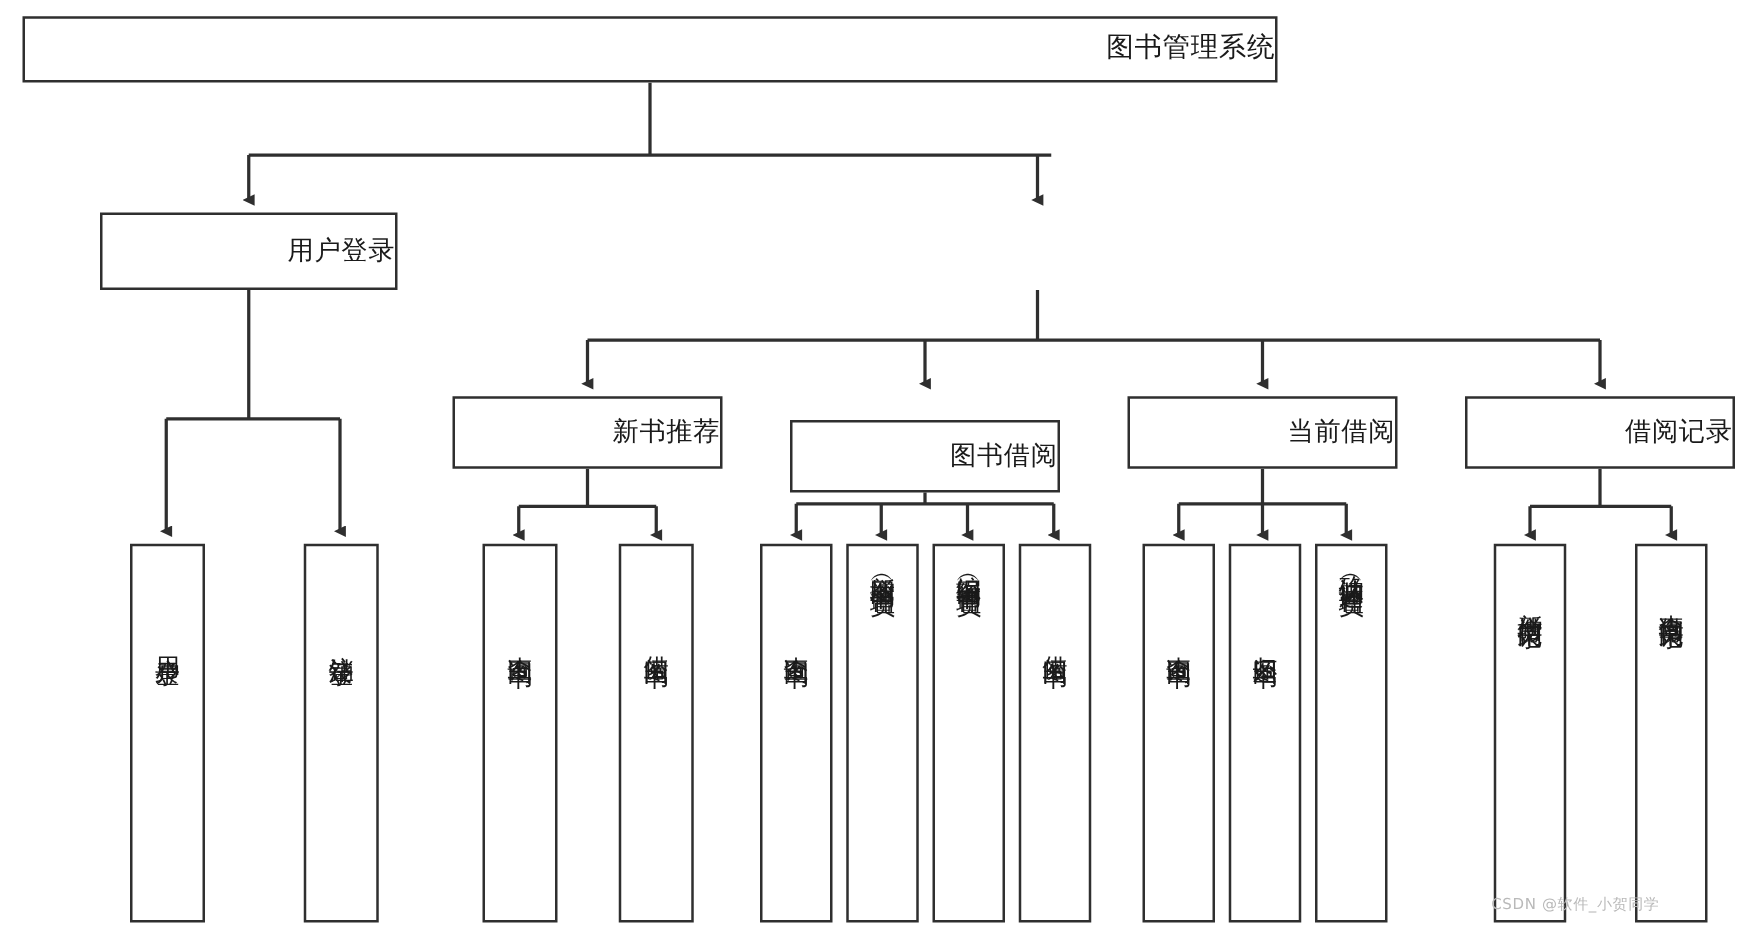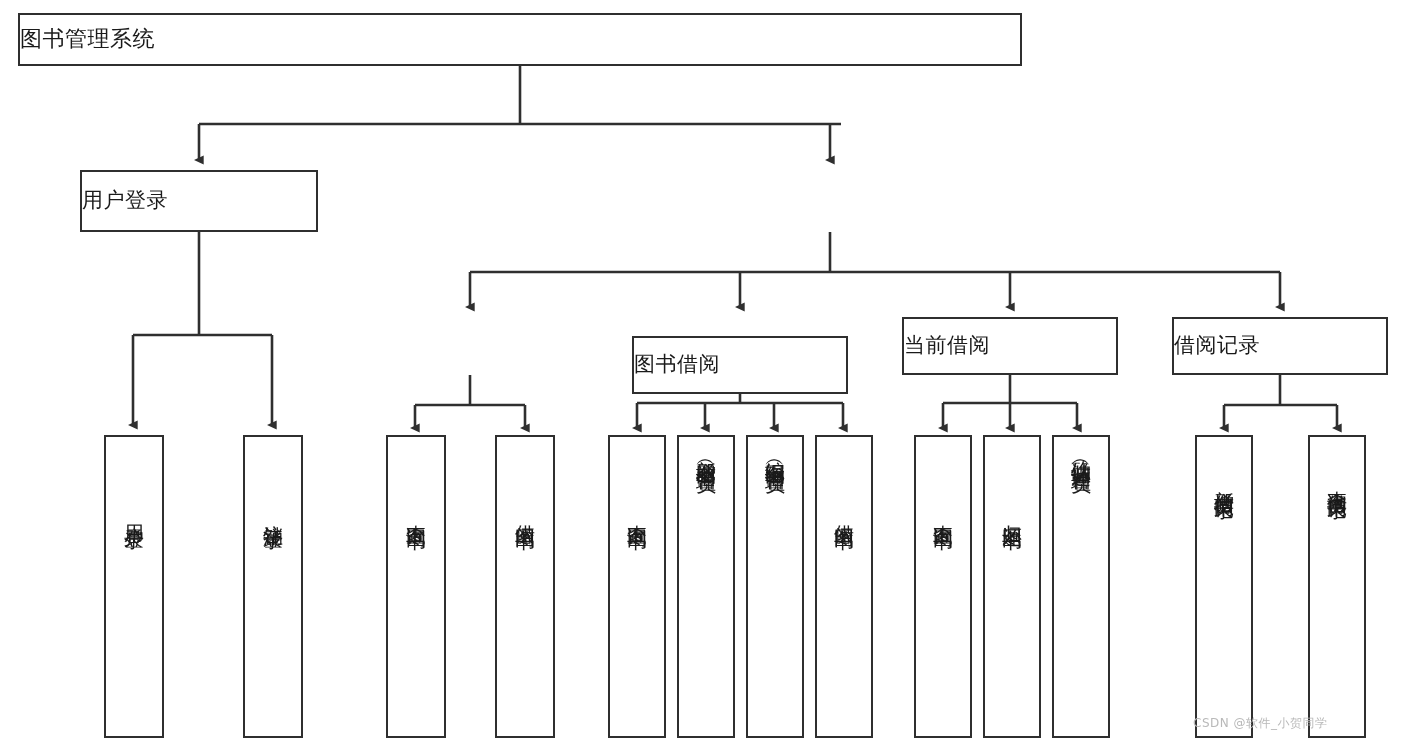--- a/index.html
+++ b/index.html
@@ -26,21 +26,21 @@
     height: 747px;
     pointer-events: none;
   }
   .node {
     position: absolute;
     box-sizing: border-box;
     border: 2px solid #2f2f2f;
     background: #ffffff;
     display: flex;
     align-items: center;
-    justify-content: flex-start;
+    justify-content: flex-end;
     color: #1a1a1a;
   }
   .node .label {
     display: block;
     text-align: center;
     line-height: 1.12;
     letter-spacing: 0.5px;
   }
   
   .node.h .label {
@@ -126,20 +126,23 @@
   </svg>
 
   <div class="node h root" style="left:18px; top:13px; width:1004px; height:53px;">
     <span class="label">图书管理系统</span>
   </div>
 
   <div class="node h" style="left:80px; top:170px; width:238px; height:62px;">
     <span class="label">用户登录</span>
   </div>
 
+  <div class="node h" style="left:362px; top:317px; width:216px; height:58px;">
+    <span class="label">新书推荐</span>
+  </div>
   <div class="node h" style="left:632px; top:336px; width:216px; height:58px;">
     <span class="label">图书借阅</span>
   </div>
   <div class="node h" style="left:1172px; top:317px; width:216px; height:58px;">
     <span class="label">借阅记录</span>
   </div>
   <div class="node h" style="left:902px; top:317px; width:216px; height:58px;">
     <span class="label">当前借阅</span>
   </div>
 

